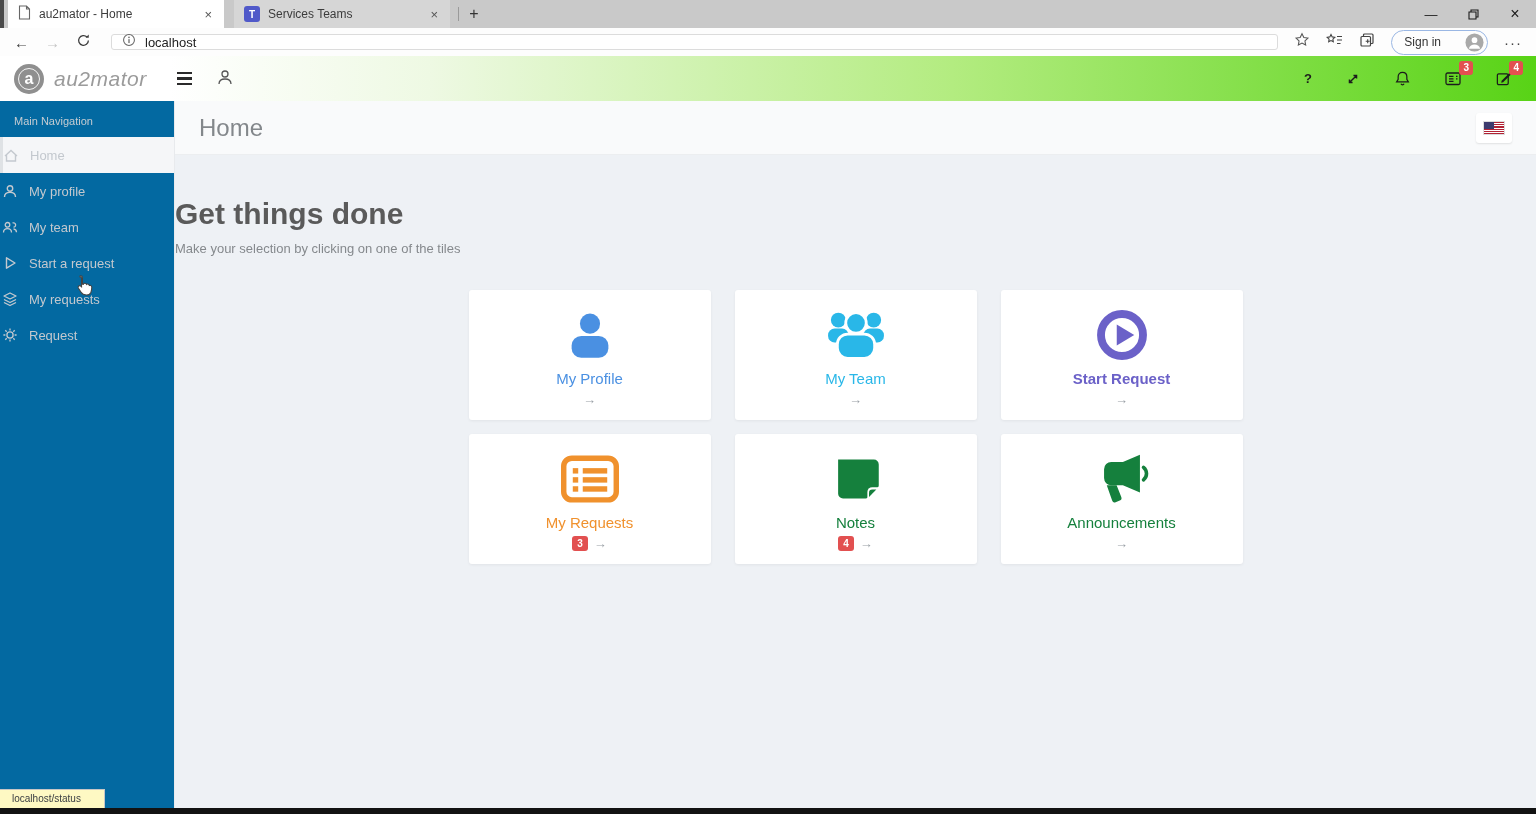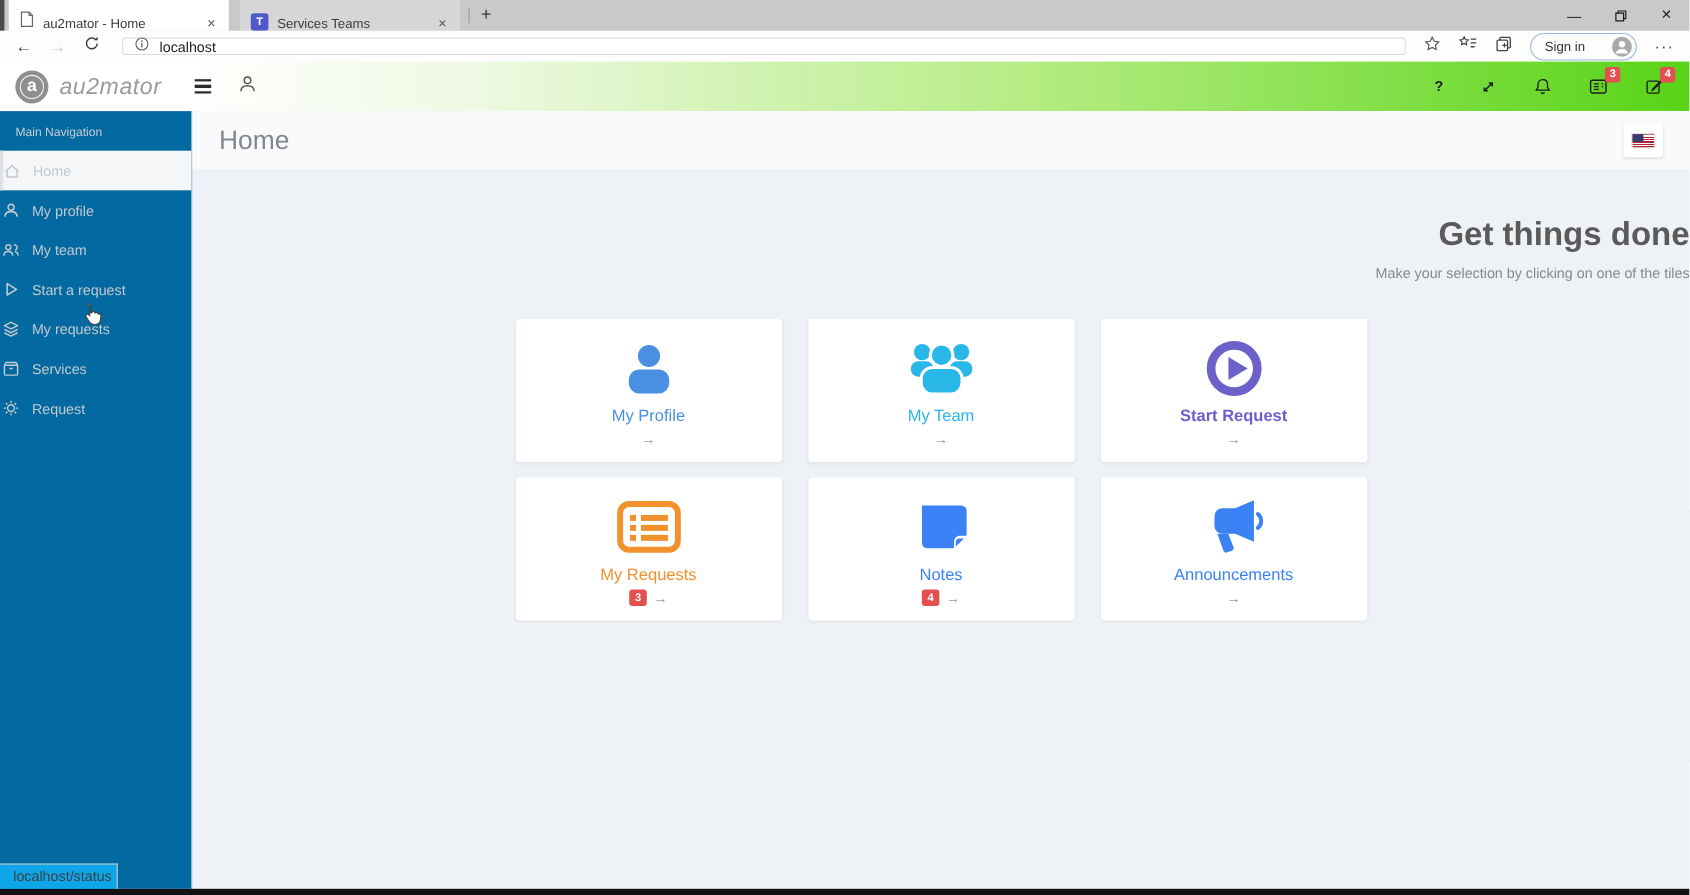--- a/index.html
+++ b/index.html
@@ -1,21 +1,21 @@
 <!DOCTYPE html>
 <html><head>
 <meta charset="utf-8">
 <style>
   * { margin:0; padding:0; box-sizing:border-box; }
   html,body { width:1536px; height:814px; overflow:hidden; font-family:"Liberation Sans", sans-serif; background:#fff; }
   .window { position:relative; width:1536px; height:814px; }
 
   
   .tabbar { position:absolute; left:0; top:0; width:1536px; height:28px; background:#c9c9c9; display:flex; align-items:stretch; border-left:4px solid #4a4a4a; }
-  .tab { display:flex; align-items:flex-end; gap:8px; padding:0 10px; font-size:12px; color:#3c3c3c; width:200px; cursor:default; }
+  .tab { display:flex; align-items:center; gap:8px; padding:0 10px; font-size:12px; color:#3c3c3c; width:216px; cursor:default; }
   .tab.active { background:#ffffff; margin-left:4px; }
   .tab.inactive { background:#d6d6d6; margin-left:10px; }
   .tab-title { flex:1; white-space:nowrap; overflow:hidden; }
   .tab-close { color:#555; font-size:13px; padding:0 2px; }
   .tab-sep { width:1px; height:14px; background:#9a9a9a; align-self:center; margin-left:8px; }
   .newtab { width:30px; display:flex; align-items:center; justify-content:center; font-size:16px; color:#333; }
   .wincontrols { position:absolute; right:0; top:0; height:28px; display:flex; }
   .winbtn { width:42px; height:28px; display:flex; align-items:center; justify-content:center; color:#1a1a1a; font-size:13px; }
   .favicon-doc svg, .favicon-teams { flex:0 0 auto; }
   .favicon-teams { width:16px; height:16px; background:#5059c9; border-radius:3px; color:#fff; font-size:10px; font-weight:bold; display:flex; align-items:center; justify-content:center; }
@@ -52,37 +52,37 @@
   .nav-ic { width:16px; height:16px; flex:0 0 auto; color:#c4c9cf; }
 
   
   .main { position:absolute; left:175px; top:101px; right:0; bottom:6px; background:#eef1f5; }
   .pagebar { height:54px; background:#f9fafb; border-bottom:1px solid #eceef0; display:flex; align-items:center; padding:0 24px; }
   .page-title { font-size:24px; color:#83878b; font-weight:400; }
   .lang-btn { margin-left:auto; width:36px; height:30px; background:#fff; border-radius:3px; box-shadow:0 1px 2px rgba(0,0,0,.1); display:flex; align-items:center; justify-content:center; }
   .flag { position:relative; width:22px; height:14px; background:repeating-linear-gradient(#b22234 0 1.1px,#fff 1.1px 2.2px); border:0.5px solid #ddd; }
   .flag::before { content:""; position:absolute; left:0; top:0; width:10px; height:7px; background:#3c3b6e; }
 
-  .content { text-align:right; padding-top:42px; }
+  .content { text-align:left; padding-top:42px; }
   .hero-h1 { font-size:30px; font-weight:bold; color:#5a5a5a; }
   .hero-sub { margin-top:10px; font-size:13px; color:#85898d; }
   .grid { width:774px; margin:34px auto 0; display:grid; grid-template-columns:repeat(3,242px); gap:14px 24px; }
   .tile { height:130px; background:#fff; border-radius:3px; box-shadow:0 1px 3px rgba(0,0,0,.06); display:flex; flex-direction:column; align-items:center; padding-top:15px; cursor:pointer; }
   .tile-icon { height:60px; display:flex; align-items:center; justify-content:center; }
   .tile-label { margin-top:5px; font-size:15px; }
   .tile-foot { margin-top:4px; height:16px; display:flex; align-items:center; gap:6px; }
   .tile-badge { background:#e25050; color:#fff; font-size:10px; font-weight:bold; border-radius:3px; padding:1px 5px; line-height:1.3; }
   .tile-arrow { color:#9aa0a6; font-size:13px; }
   .c-blue { color:#4a90e2; } .c-cyan { color:#29b7e8; } .c-purple { color:#6b61c8;font-weight:bold; }
-  .c-orange { color:#f0912d; } .c-green { color:#3b82f6; }
+  .c-orange { color:#f0912d; } .c-green { color:#15803d; }
 
   .footer { position:absolute; left:0; right:0; bottom:0; height:43px; background:#fafbfd; border-top:1px solid #edeff2; display:flex; align-items:center; padding-left:16px; font-size:12.5px; color:#8d9196; }
 
   
-  .status-tip { position:absolute; left:0; bottom:6px; background:#0ea5e9; border:1px solid #c6c6c6; border-left:none; border-bottom:none; padding:3px 4px 4px 12px; font-size:13px; color:#3c4043; z-index:40; }
+  .status-tip { position:absolute; left:0; bottom:6px; background:#fef9c3; border:1px solid #c6c6c6; border-left:none; border-bottom:none; padding:3px 23px 4px 12px; font-size:10px; color:#3c4043; z-index:40; }
   .bottom-strip { position:absolute; left:0; bottom:0; width:1536px; height:6px; background:#121212; }
   .cursor { position:absolute; left:72px; top:274px; z-index:50; }
 </style>
 </head>
 <body>
 
 <div class="window">
 
   <div class="tabbar">
     <div class="tab active">
@@ -242,29 +242,20 @@
       </span>
       <span>Start a request</span>
     </div>
     <div class="nav-item">
       <span class="nav-ic">
         <svg width="16" height="16" viewBox="0 0 16 16">
             <path d="M8 2l6 3-6 3-6-3Z M2 8.5l6 3 6-3M2 11.5l6 3 6-3" fill="none" stroke="currentColor" stroke-width="1.3" stroke-linejoin="round"></path>
           </svg>
       </span>
       <span>My requests</span>
-    </div>
-    <div class="nav-item">
-      <span class="nav-ic">
-        <svg width="16" height="16" viewBox="0 0 16 16">
-            <rect x="2" y="5" width="12" height="9" rx="1" fill="none" stroke="currentColor" stroke-width="1.3"></rect>
-            <path d="M2 5l1.5-2.5h9L14 5M6.5 8h3" fill="none" stroke="currentColor" stroke-width="1.3"></path>
-          </svg>
-      </span>
-      <span>Services</span>
     </div>
     <div class="nav-item">
       <span class="nav-ic">
         <svg width="16" height="16" viewBox="0 0 16 16">
             <circle cx="8" cy="8" r="3.1" fill="none" stroke="currentColor" stroke-width="1.3"></circle>
             <path d="M8 1.4v2M8 12.6v2M1.4 8h2M12.6 8h2M3.3 3.3l1.4 1.4M11.3 11.3l1.4 1.4M12.7 3.3l-1.4 1.4M4.7 11.3l-1.4 1.4" stroke="currentColor" stroke-width="1.3"></path>
           </svg>
       </span>
       <span>Request</span>
     </div>

